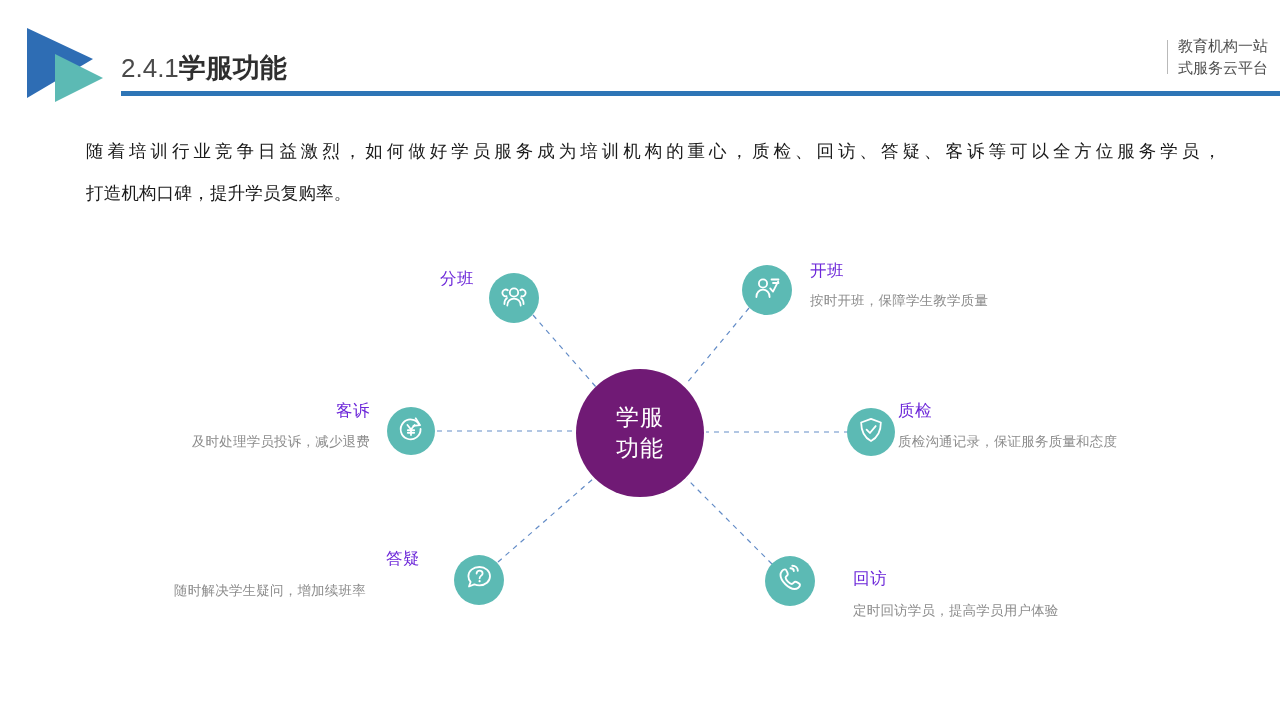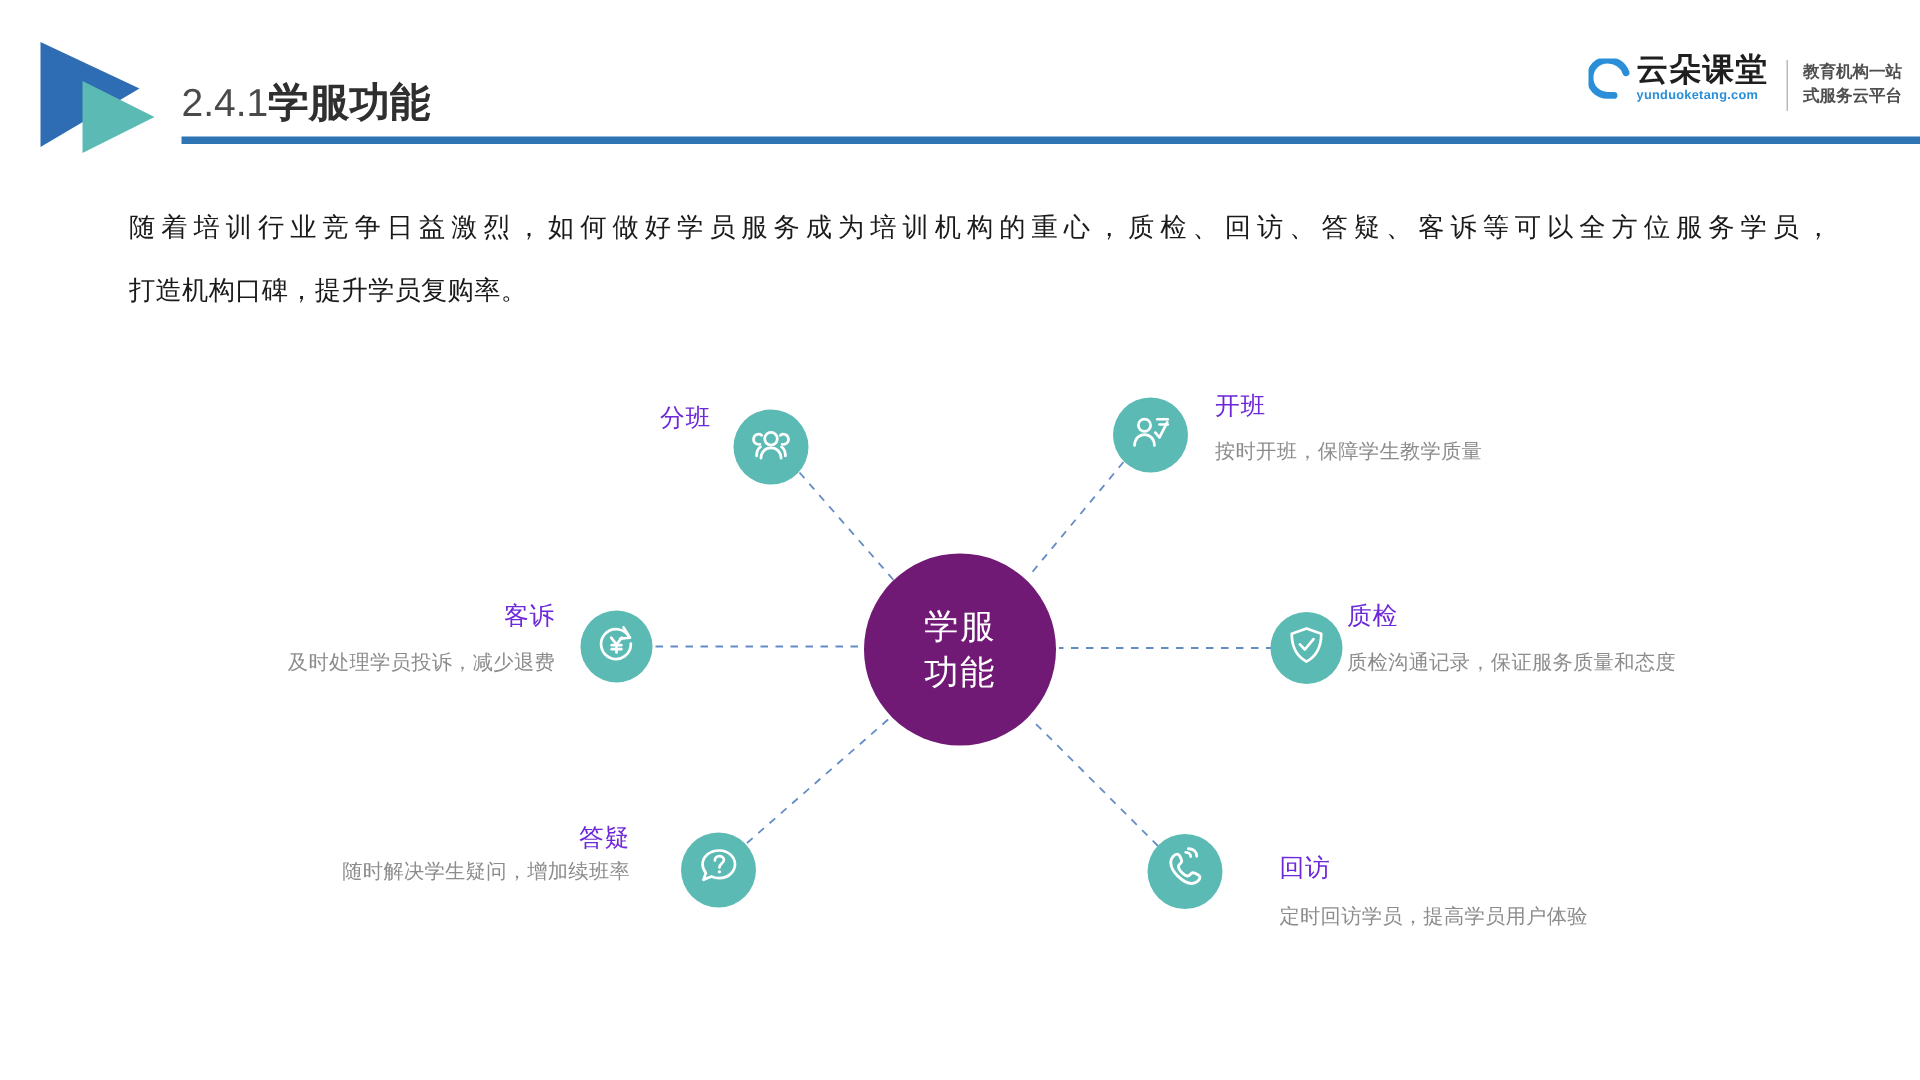--- a/index.html
+++ b/index.html
@@ -97,25 +97,24 @@
     letter-spacing: 0.2px;
     margin-top: 2px;
   }
   #brand-divider {
     width: 1px;
     height: 34px;
     background: #b9b9b9;
     margin: 0 10px 0 12px;
   }
   #brand-tagline {
-    font-size: 11px;
+    font-size: 15px;
     color: #4f4f4f;
     line-height: 1.45;
     white-space: nowrap;
-    font-weight: bold;
   }
 
   
   #intro {
     position: absolute;
     left: 86px;
     top: 130px;
     width: 1135px;
     font-size: 17.5px;
     color: #1a1a1a;
@@ -193,31 +192,20 @@
     </svg>
   </div>
 
   <div id="page-title">
     <span class="num">2.4.1</span><span class="tname">学服功能</span>
   </div>
 
   <div id="title-rule"></div>
 
   <div id="brand">
-    <div id="brand-mark">
-      <span id="brand-cloud">
-        <svg width="30" height="34" viewBox="0 0 30 34" xmlns="http://www.w3.org/2000/svg">
-          <path d="M25,9.5 C23.2,4.3 18.2,1 12.8,1 C6,1 1,6.2 1,12.8 C1,19.4 6,24.6 12.8,24.6 L17,24.6" fill="none" stroke="#2a8fd8" stroke-width="4.6" stroke-linecap="round"></path>
-        </svg>
-      </span>
-      <span id="brand-text-wrap">
-        <span id="brand-name">云朵课堂</span>
-        <span id="brand-domain">yunduoketang.com</span>
-      </span>
-    </div>
     <div id="brand-divider"></div>
     <div id="brand-tagline">
       <div>教育机构一站</div>
       <div>式服务云平台</div>
     </div>
   </div>
 </div>
 
 <div id="intro">
   <span class="line l1">随着培训行业竞争日益激烈，如何做好学员服务成为培训机构的重心，质检、回访、答疑、客诉等可以全方位服务学员，</span>
@@ -306,21 +294,21 @@
       <svg width="32" height="32" viewBox="0 0 32 32" xmlns="http://www.w3.org/2000/svg">
         <g fill="none" stroke="#ffffff" stroke-width="1.8" stroke-linecap="round" stroke-linejoin="round">
           <path d="M16.5 5.0 C22.3 5.0 27.0 9.0 27.0 14.2 C27.0 19.4 22.3 23.4 16.5 23.4 C14.6 23.4 12.8 23.0 11.3 22.3 L6.0 24.5 L7.6 19.9 C6.2 18.3 5.4 16.3 5.4 14.2 C5.4 9.0 10.1 5.0 16.5 5.0 Z"></path>
           <path d="M13.6 11.6 C13.6 9.8 14.9 8.7 16.6 8.7 C18.3 8.7 19.6 9.8 19.6 11.4 C19.6 13.6 16.6 13.8 16.6 16.3"></path>
           <circle cx="16.6" cy="19.2" r="1.1" fill="#ffffff" stroke="none"></circle>
         </g>
       </svg>
     </span>
   </div>
   <div class="node-label align-right" style="left:265px; top:318px; width:155px;">答疑</div>
-  <div class="node-desc align-right" style="left:120px; top:342px; width:300px;">随时解决学生疑问，增加续班率</div>
+  <div class="node-desc align-right" style="left:120px; top:352px; width:300px;text-align:center;">随时解决学生疑问，增加续班率</div>
 
   <div class="node-icon" style="left:387px; top:177px; width:48px; height:48px;">
     <span>
       <svg width="30" height="30" viewBox="0 0 32 32" xmlns="http://www.w3.org/2000/svg">
         <g fill="none" stroke="#ffffff" stroke-width="1.9" stroke-linecap="round" stroke-linejoin="round">
           <path d="M25.0 11.5 A10.6 10.6 0 1 0 26.2 16.0"></path>
           <path d="M21.0 4.6 L25.6 11.9 L18.6 12.6"></path>
           <path d="M12.2 11.8 L16.0 16.6 L19.8 11.8"></path>
           <path d="M12.6 17.2 L19.4 17.2"></path>
           <path d="M12.6 20.0 L19.4 20.0"></path>

